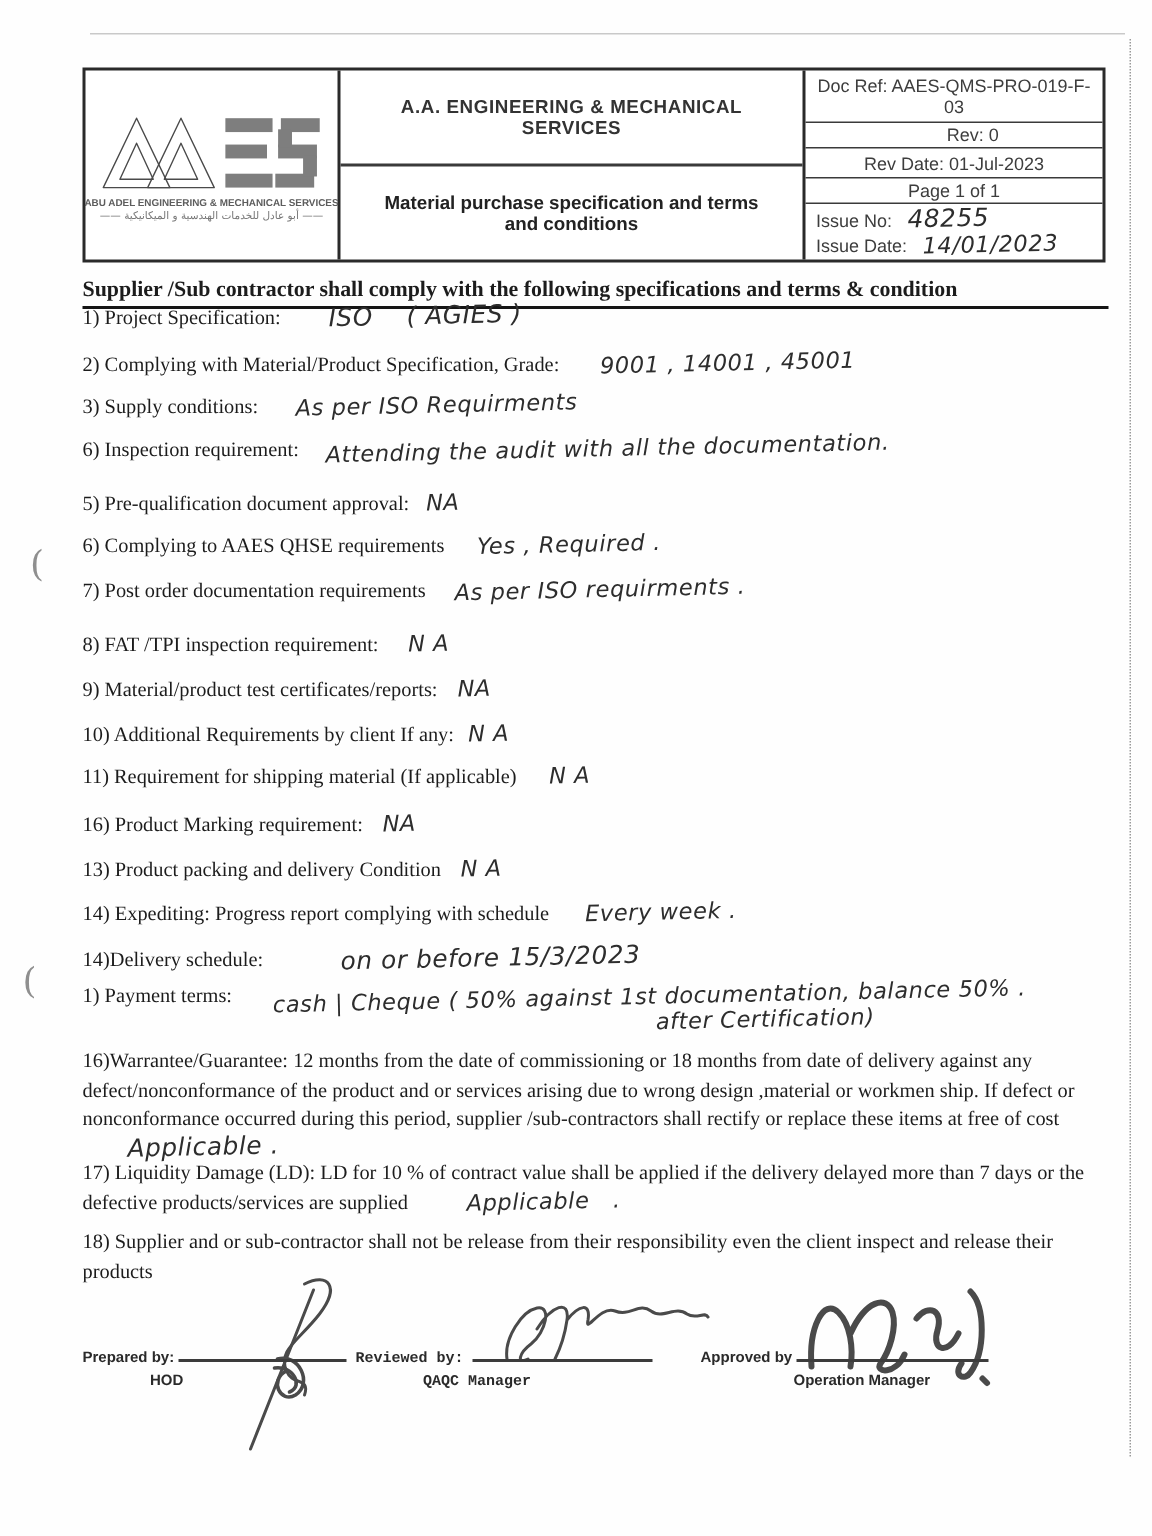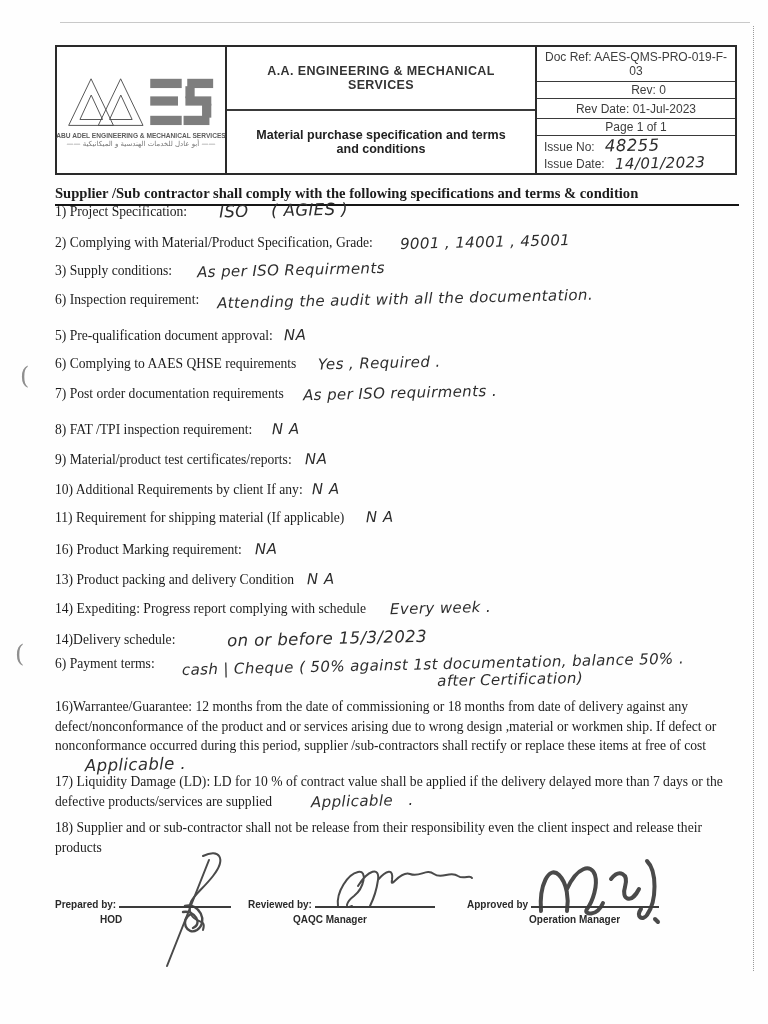--- a/index.html
+++ b/index.html
@@ -161,21 +161,21 @@
   </div>
   <div class="item" style="top:600px;">
     <span>14) Expediting: Progress report complying with schedule</span>
     <span class="hw" style="margin-left:20px;">Every  week .</span>
   </div>
   <div class="item" style="top:630px;">
     <span>14)Delivery schedule:</span>
     <span class="hw hw-lg" style="margin-left:48px;">on  or  before  15/3/2023</span>
   </div>
   <div class="item" style="top:656px;">
-    <span>6) Payment terms:</span>
+    <span>1) Payment terms:</span>
     <span class="hw" style="margin-left:24px;white-space:normal;width:520px;vertical-align:top;">
       <span>cash | Cheque ( 50%  against 1st documentation, balance 50% .</span><br>
       <span style="display:inline-block;padding-left:255px;">after Certification)</span>
     </span>
   </div>
 
   <div class="para" style="top:697px;">
     <span>16)Warrantee/Guarantee: 12 months from the date of commissioning or 18 months from date of   delivery against any defect/nonconformance of the product and or services arising due to wrong design ,material or workmen ship. If defect or nonconformance occurred during this period, supplier /sub-contractors shall rectify or replace these items at free of cost</span>
     <span class="hw hw-lg" style="margin-left:30px;">Applicable .</span>
   </div>
@@ -200,21 +200,21 @@
     <path d="M76,34 C84,24 94,28 90,42 C86,54 96,60 104,44" stroke-width="4"></path>
     <path d="M112,16 C122,26 122,56 112,70 C108,76 100,72 106,64" stroke-width="4"></path>
     <path d="M120,74 l3,3" stroke-width="4"></path>
   </svg>
 
   <div class="sig-block" style="left:55px;">
     <span>Prepared by:</span>
     <span class="sig-line" style="width:112px;"></span>
     <div class="sig-role" style="margin-left:45px;">HOD</div>
   </div>
-  <div class="sig-block" style="left:248px;">
+  <div class="sig-block" style="left:237px;font-family:Liberation Mono, monospace;">
     <span>Reviewed by:</span>
     <span class="sig-line" style="width:120px;"></span>
     <div class="sig-role" style="margin-left:45px;">QAQC Manager</div>
   </div>
   <div class="sig-block" style="left:467px;">
     <span>Approved by</span>
     <span class="sig-line" style="width:128px;"></span>
     <div class="sig-role" style="margin-left:62px;">Operation Manager</div>
   </div>
 

